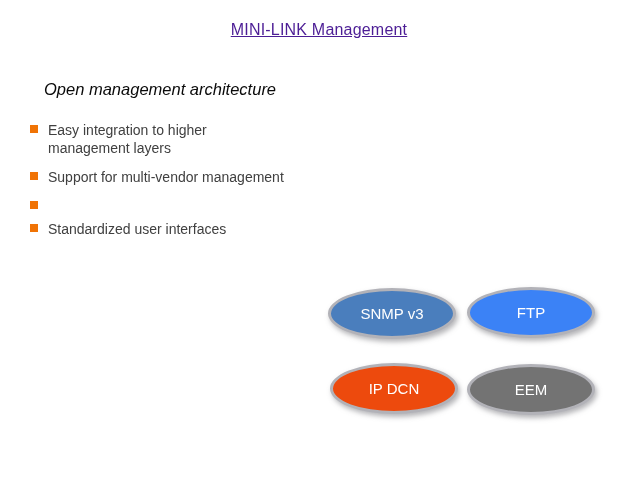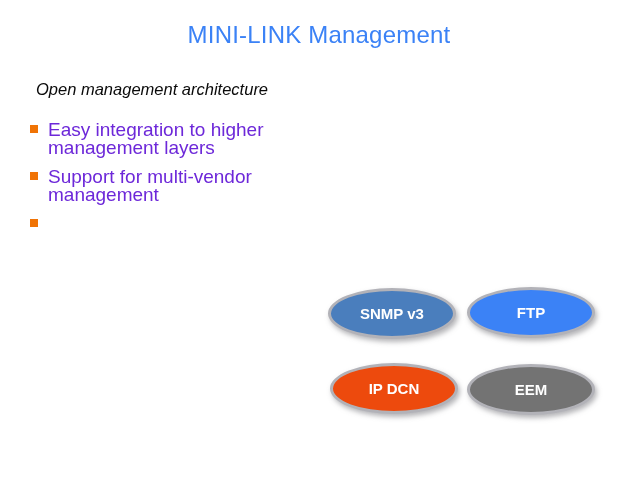--- a/index.html
+++ b/index.html
@@ -14,29 +14,30 @@
     height: 478px;
     background: #ffffff;
     overflow: hidden;
   }
   .slide-title {
     position: absolute;
     top: 21px;
     left: 0;
     width: 100%;
     text-align: center;
-    font-size: 24px;
+    font-size: 16px;
     font-weight: 400;
-    color: #3b82f6;
+    color: #4c1d95;
     letter-spacing: 0.2px;
+    text-decoration: underline;
   }
   .slide-subtitle {
     position: absolute;
     top: 80px;
-    left: 36px;
+    left: 44px;
     font-size: 16.5px;
     font-style: italic;
     color: #0a0a0a;
   }
   .bullet-list {
     position: absolute;
     top: 121px;
     left: 30px;
     width: 300px;
   }
@@ -46,40 +47,40 @@
     margin-bottom: 11px;
   }
   .bullet-square {
     flex: 0 0 auto;
     width: 8px;
     height: 8px;
     margin-top: 4px;
     margin-right: 10px;
   }
   .bullet-text {
-    font-size: 19px;
+    font-size: 14px;
     line-height: 18px;
-    color: #6d28d9;
+    color: #404040;
     white-space: pre-line;
   }
   .ellipse {
     position: absolute;
     width: 128px;
     height: 51px;
     border-radius: 50%;
     border: 3px solid #b2b2b8;
     box-shadow: 2px 3px 5px rgba(110,110,115,0.5);
     display: flex;
     align-items: center;
     justify-content: center;
     box-sizing: border-box;
   }
   .ellipse-label {
     font-size: 15px;
-    font-weight: 700;
+    font-weight: 400;
     color: #ffffff;
   }
   .ellipse-snmp  { left: 328px; top: 288px; }
   .ellipse-ftp   { left: 467px; top: 287px; }
   .ellipse-ipdcn { left: 330px; top: 363px; align-items: center; }
   .ellipse-eem   { left: 467px; top: 364px; }
 </style>
 </head>
 <body>
 
@@ -99,20 +100,24 @@
 
     <div class="bullet-item">
       <span class="bullet-square" style="background: rgb(240, 115, 5);"></span>
       <span class="bullet-text">Support for multi-vendor management</span>
     </div>
 
     <div class="bullet-item">
       <span class="bullet-square" style="background: rgb(240, 115, 5);"></span>
     </div>
 
+    <div class="bullet-item">
+      <span class="bullet-square" style="background: rgb(240, 115, 5);"></span>
+      <span class="bullet-text">Standardized user interfaces</span>
+    </div>
 
   </div>
 
   <div class="ellipse ellipse-snmp" style="background: rgb(74, 126, 189);">
     <span class="ellipse-label">SNMP v3</span>
   </div>
 
   <div class="ellipse ellipse-ftp" style="background: #3b82f6;">
     <span class="ellipse-label">FTP</span>
   </div>

